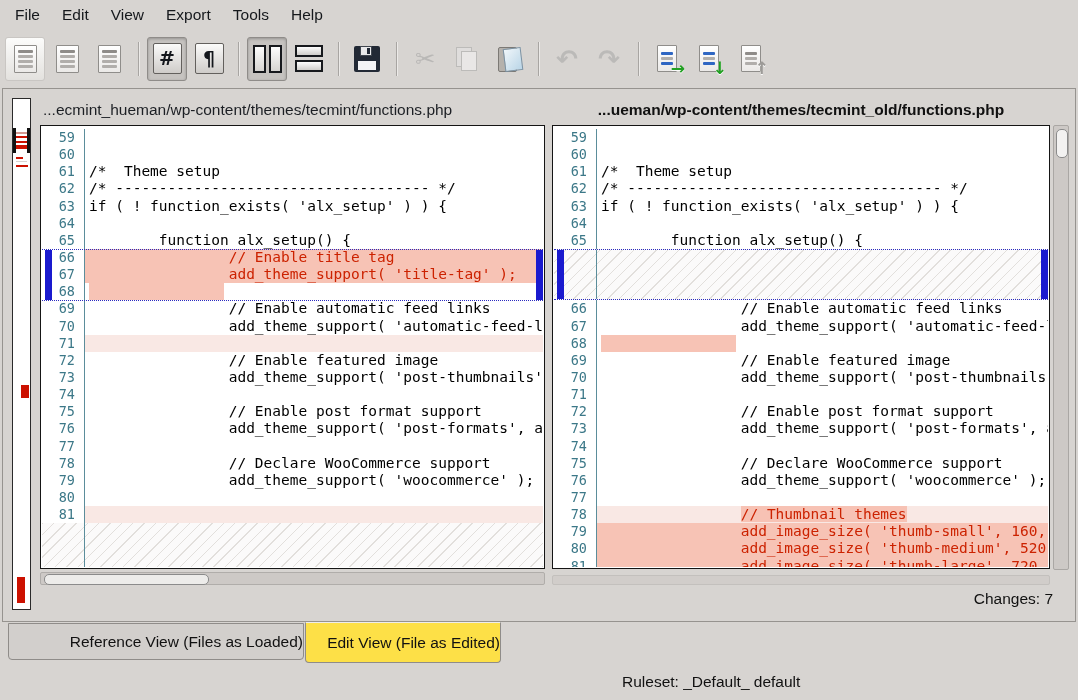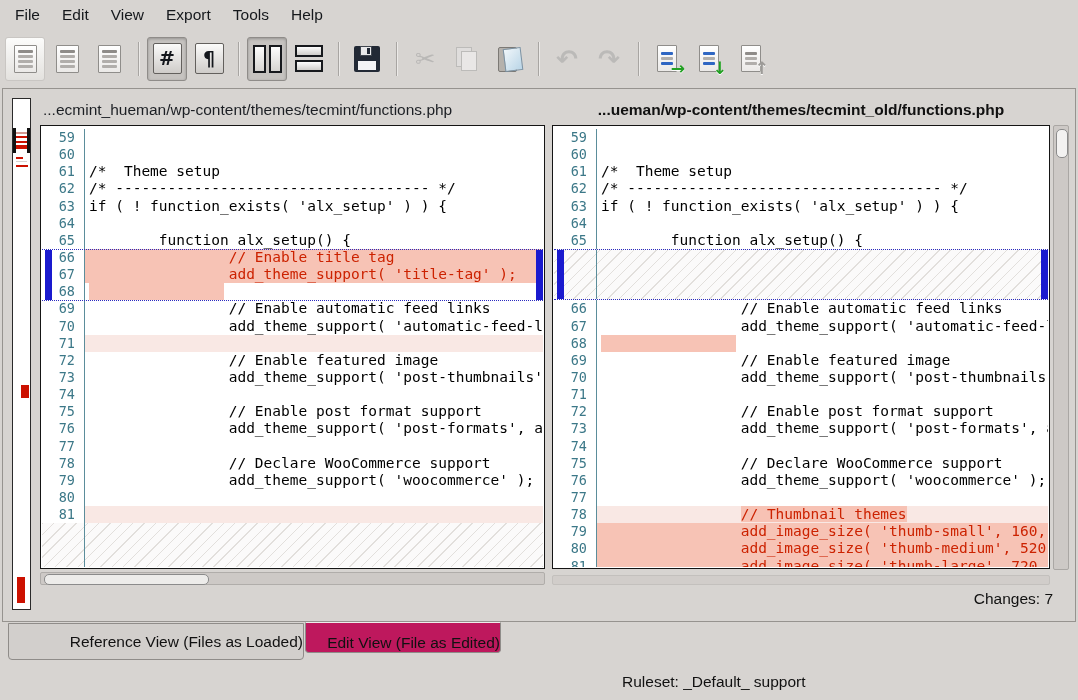--- a/index.html
+++ b/index.html
@@ -100,21 +100,21 @@
   .hscroll .thumb{position:absolute;left:3px;top:1px;width:163px;height:9px;background:#edecea;
                   border:1px solid #8b8b8b;border-radius:5px;}
   .hgroove{position:absolute;left:552px;top:575px;width:498px;height:10px;background:#d1cdca;
            border:1px solid #c3c0bd;border-radius:2px;box-sizing:border-box;}
 
   
   .changes{position:absolute;right:25px;top:590px;font-size:15.5px;color:#111;}
   .tab{position:absolute;font-size:15.5px;color:#111;text-align:right;box-sizing:border-box;
        border:1px solid #8f8c89;border-radius:0 0 4px 4px;}
   .tab.inactive{left:8px;top:623px;width:296px;height:37px;line-height:35px;background:#d2cfcc;}
-  .tab.active{left:305px;top:622px;width:196px;height:31px;line-height:39px;background:#be185d;border-top-color:#efedeb;z-index:5;}
+  .tab.active{left:305px;top:622px;width:196px;height:41px;line-height:39px;background:#fde047;border-top-color:#efedeb;z-index:5;}
   .ruleset{position:absolute;left:622px;top:673px;font-size:15.5px;color:#111;}
 </style>
 </head>
 <body>
 
 <div class="menubar">
     <span class="menu-item">File</span>
     <span class="menu-item">Edit</span>
     <span class="menu-item">View</span>
     <span class="menu-item">Export</span>
@@ -449,13 +449,13 @@
 <div class="hscroll">
   <div class="thumb"></div>
 </div>
 <div class="hgroove"></div>
 
 <div class="changes">Changes: 7</div>
 
 <div class="tab inactive">Reference View (Files as Loaded)</div>
 <div class="tab active">Edit View (File as Edited)</div>
 
-<div class="ruleset">Ruleset: _Default_  support</div>
+<div class="ruleset">Ruleset: _Default_  default</div>
 
 </body></html>

